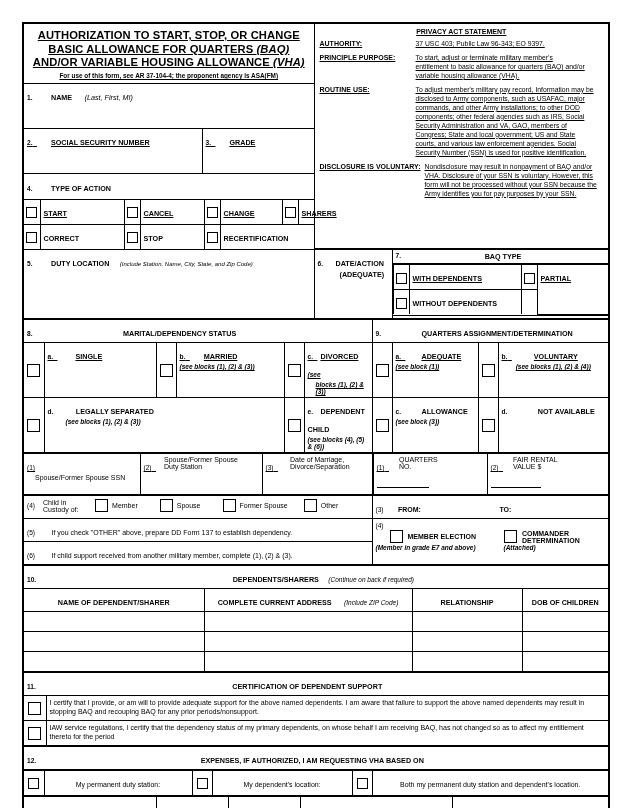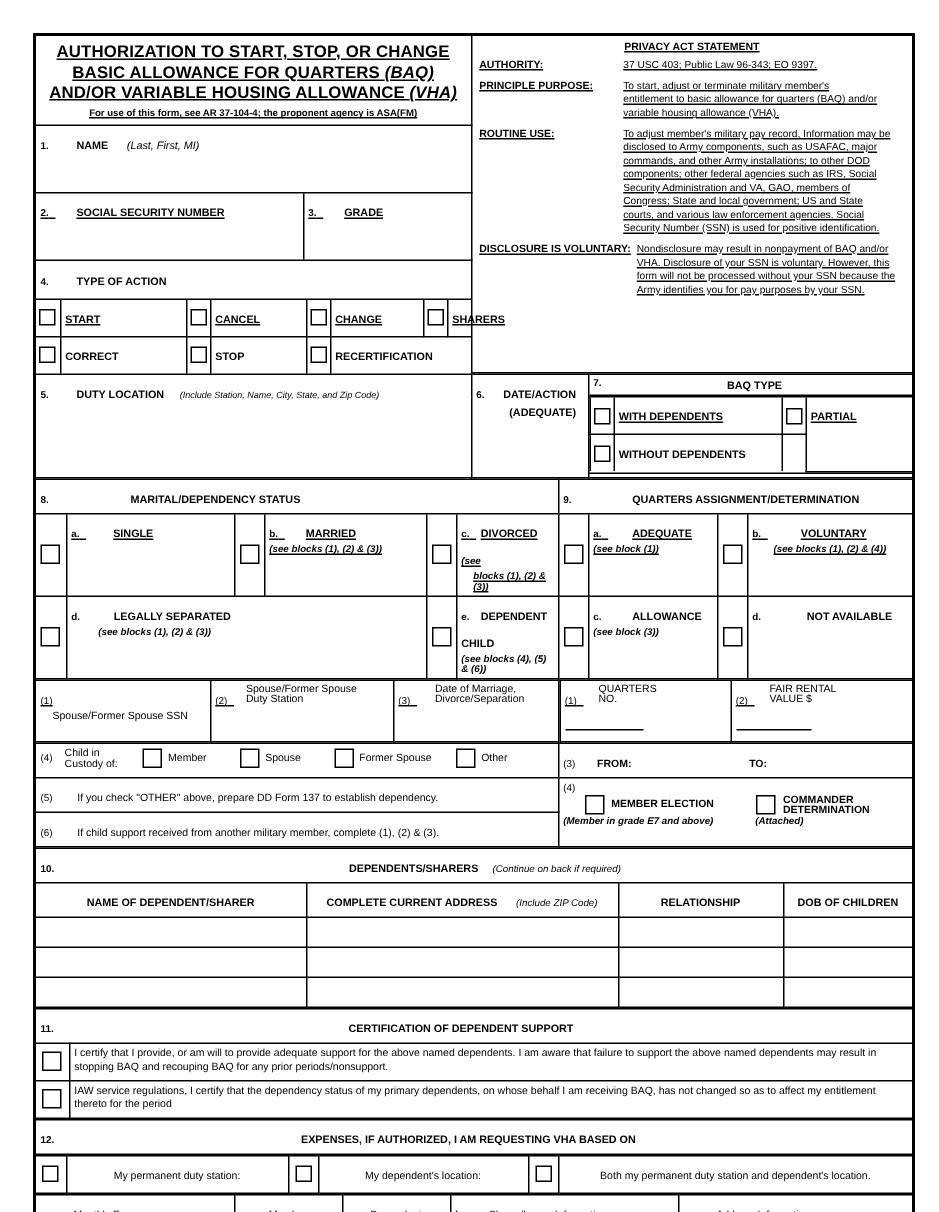--- a/index.html
+++ b/index.html
@@ -237,21 +237,21 @@
 
     <table class="t">
       <colgroup>
           <col style="width:348px">
           <col>
         </colgroup>
       <tbody>
           <tr>
         <td class="noL">
           <span class="num">8.</span>
-          <span class="lbl" style="margin-left:50px">MARITAL/DEPENDENCY STATUS</span>
+          <span class="lbl" style="margin-left:86px">MARITAL/DEPENDENCY STATUS</span>
         </td>
         <td class="noR">
           <span class="num">9.</span>
           <span class="lbl" style="margin-left:36px">QUARTERS ASSIGNMENT/DETERMINATION</span>
         </td>
       </tr>
     </tbody>
       </table>
 
     <table class="t">

